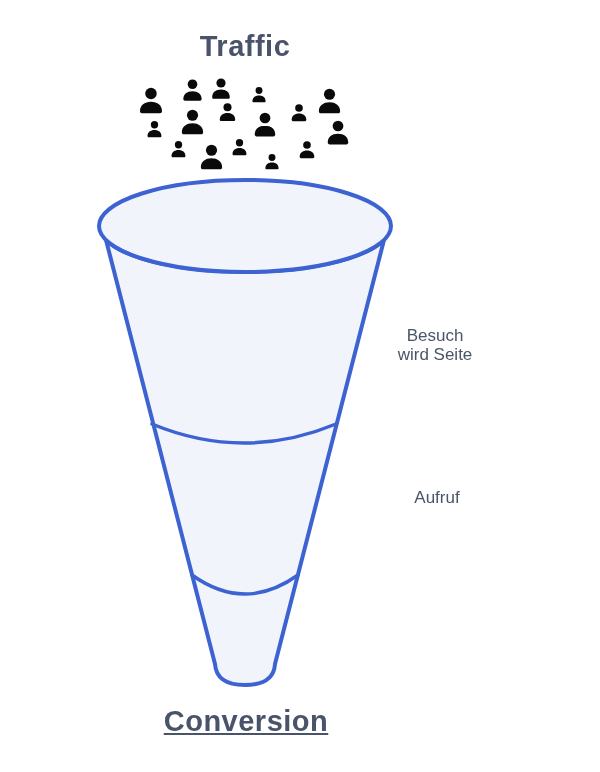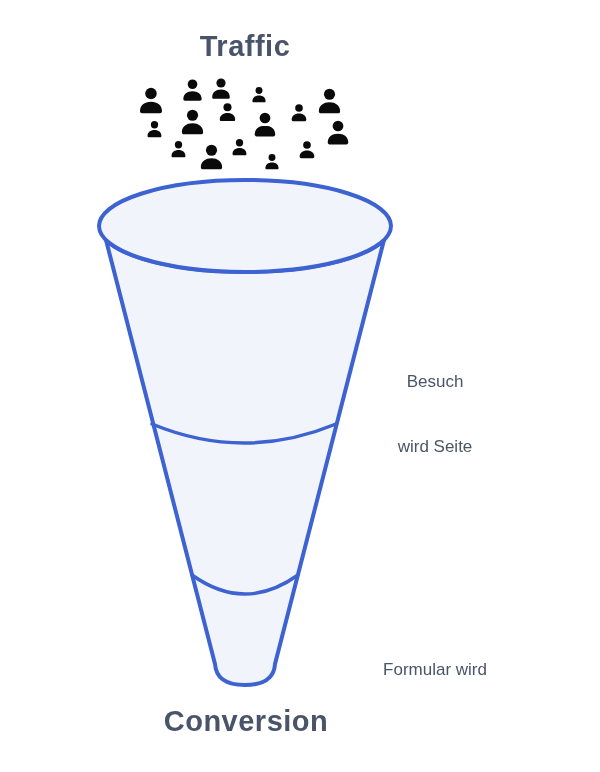--- a/index.html
+++ b/index.html
@@ -18,21 +18,21 @@
   .big-title {
     position: absolute;
     transform: translateX(-50%);
     font-size: 29px;
     font-weight: 700;
     letter-spacing: 0.5px;
     color: var(--heading-color, #49536a);
     white-space: nowrap;
   }
   #traffic-title { left: 245px; top: 30px; }
-  #conversion-title { left: 246px; top: 705px; }
+  #conversion-title { left: 246px; top: 705px; text-decoration: underline; }
   #crowd {
     position: absolute;
     left: 0; top: 0;
     width: 600px; height: 772px;
     pointer-events: none;
   }
   .person {
     position: absolute;
     display: block;
   }
@@ -57,21 +57,21 @@
     transform: translateX(-50%);
     text-align: center;
     font-size: 17px;
     line-height: 19px;
     color: var(--text-color, #4a5568);
     white-space: nowrap;
   }
   #stage-label-1 { left: 435px; top: 326px; }
   #stage-label-2 { left: 437px; top: 488px; }
   #stage-label-3 { left: 435px; top: 614px; }
-  .stage-label span { display: block; margin-top: 46px; }
+  .stage-label span { display: block; }
 </style>
 </head>
 <body>
 
 <div id="canvas">
 
   <svg width="0" height="0" style="position:absolute" aria-hidden="true">
     <defs>
       <symbol id="person-sym" viewBox="0 0 24 24">
         <circle cx="12" cy="6" r="4.6"></circle>
@@ -138,20 +138,20 @@
     <ellipse class="f-fill" cx="245" cy="226" rx="146" ry="46"></ellipse>
     <path class="f-line" d="M 152 424 Q 244 462 336 424"></path>
     <path class="f-line" d="M 192 575 Q 245 613 298 575"></path>
   </svg>
 
   <div id="stage-label-1" class="stage-label">
     <span>Besuch</span>
     <span>wird Seite</span>
   </div>
   <div id="stage-label-2" class="stage-label">
+    <span>Aufruf</span>
   </div>
   <div id="stage-label-3" class="stage-label">
-    <span>Formular wird</span>
   </div>
 
   <div id="conversion-title" class="big-title">Conversion</div>
 
 </div>
 
 </body></html>

